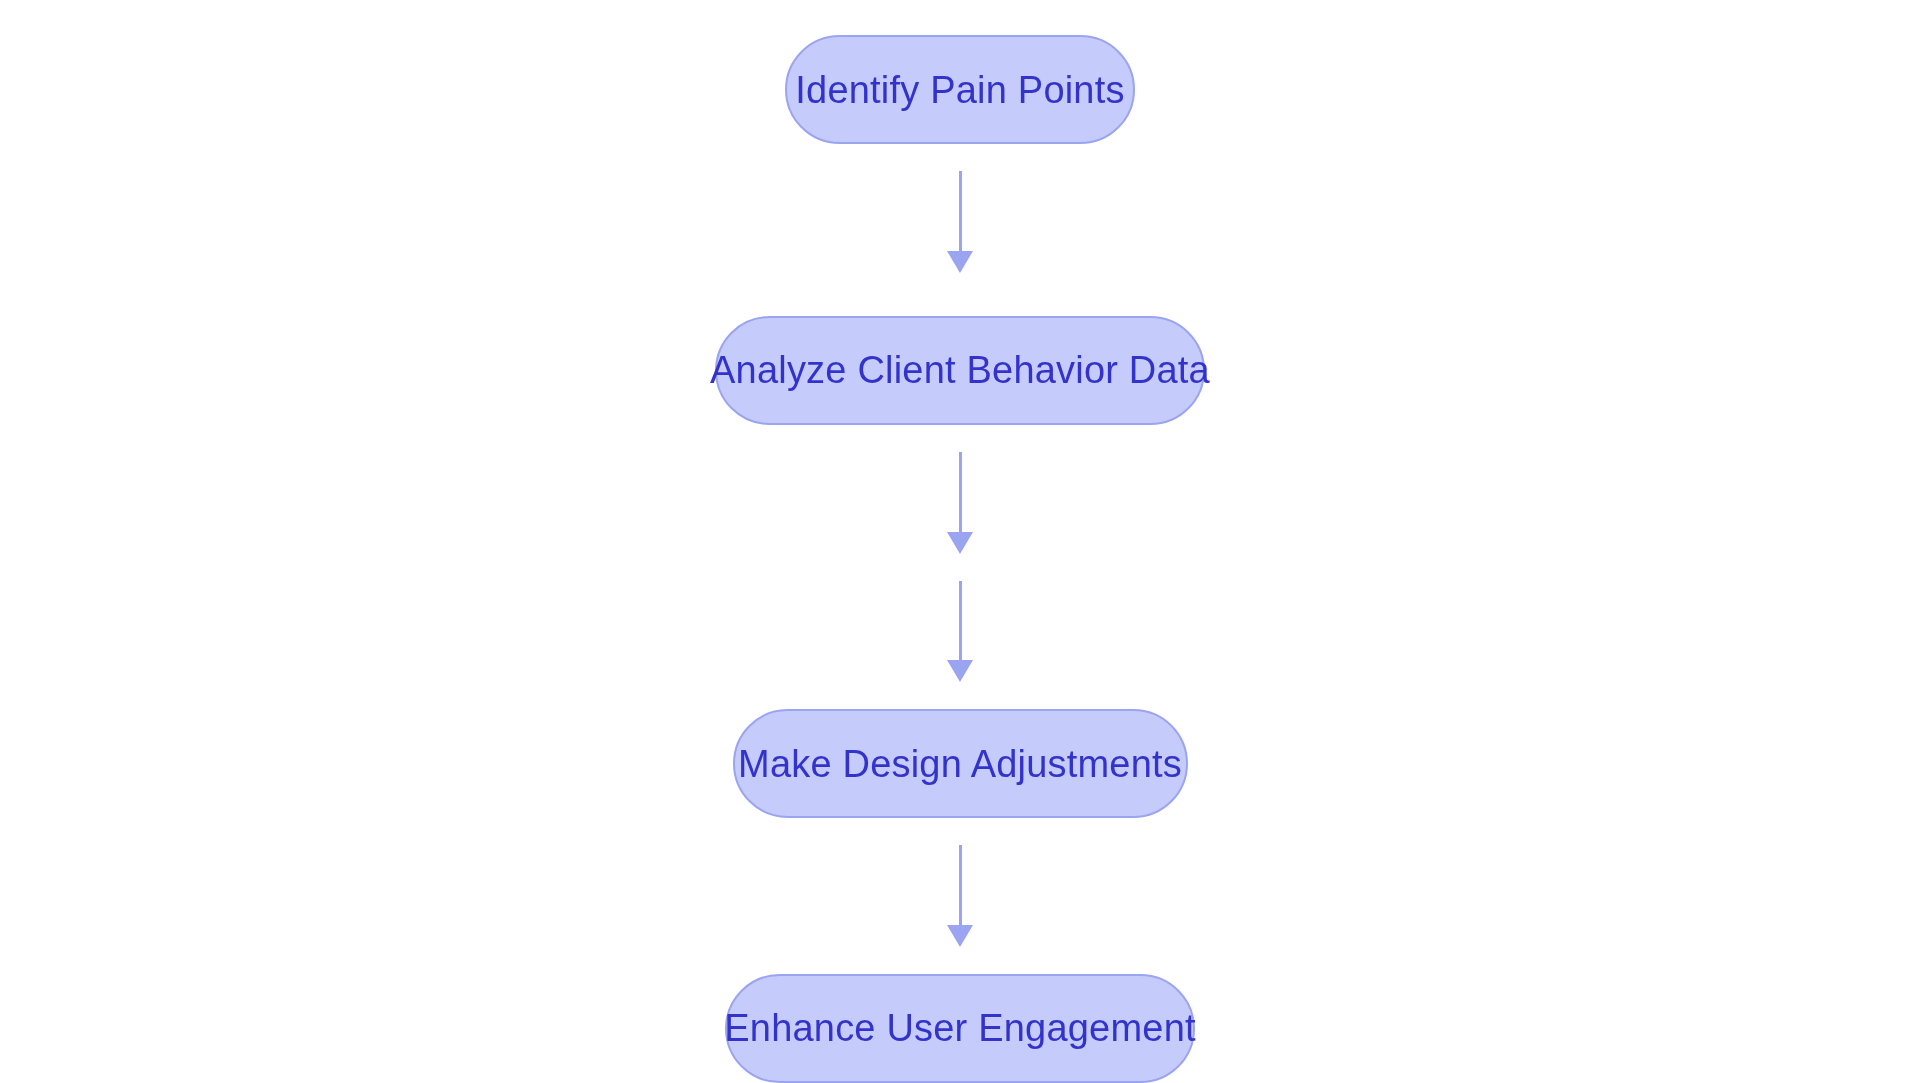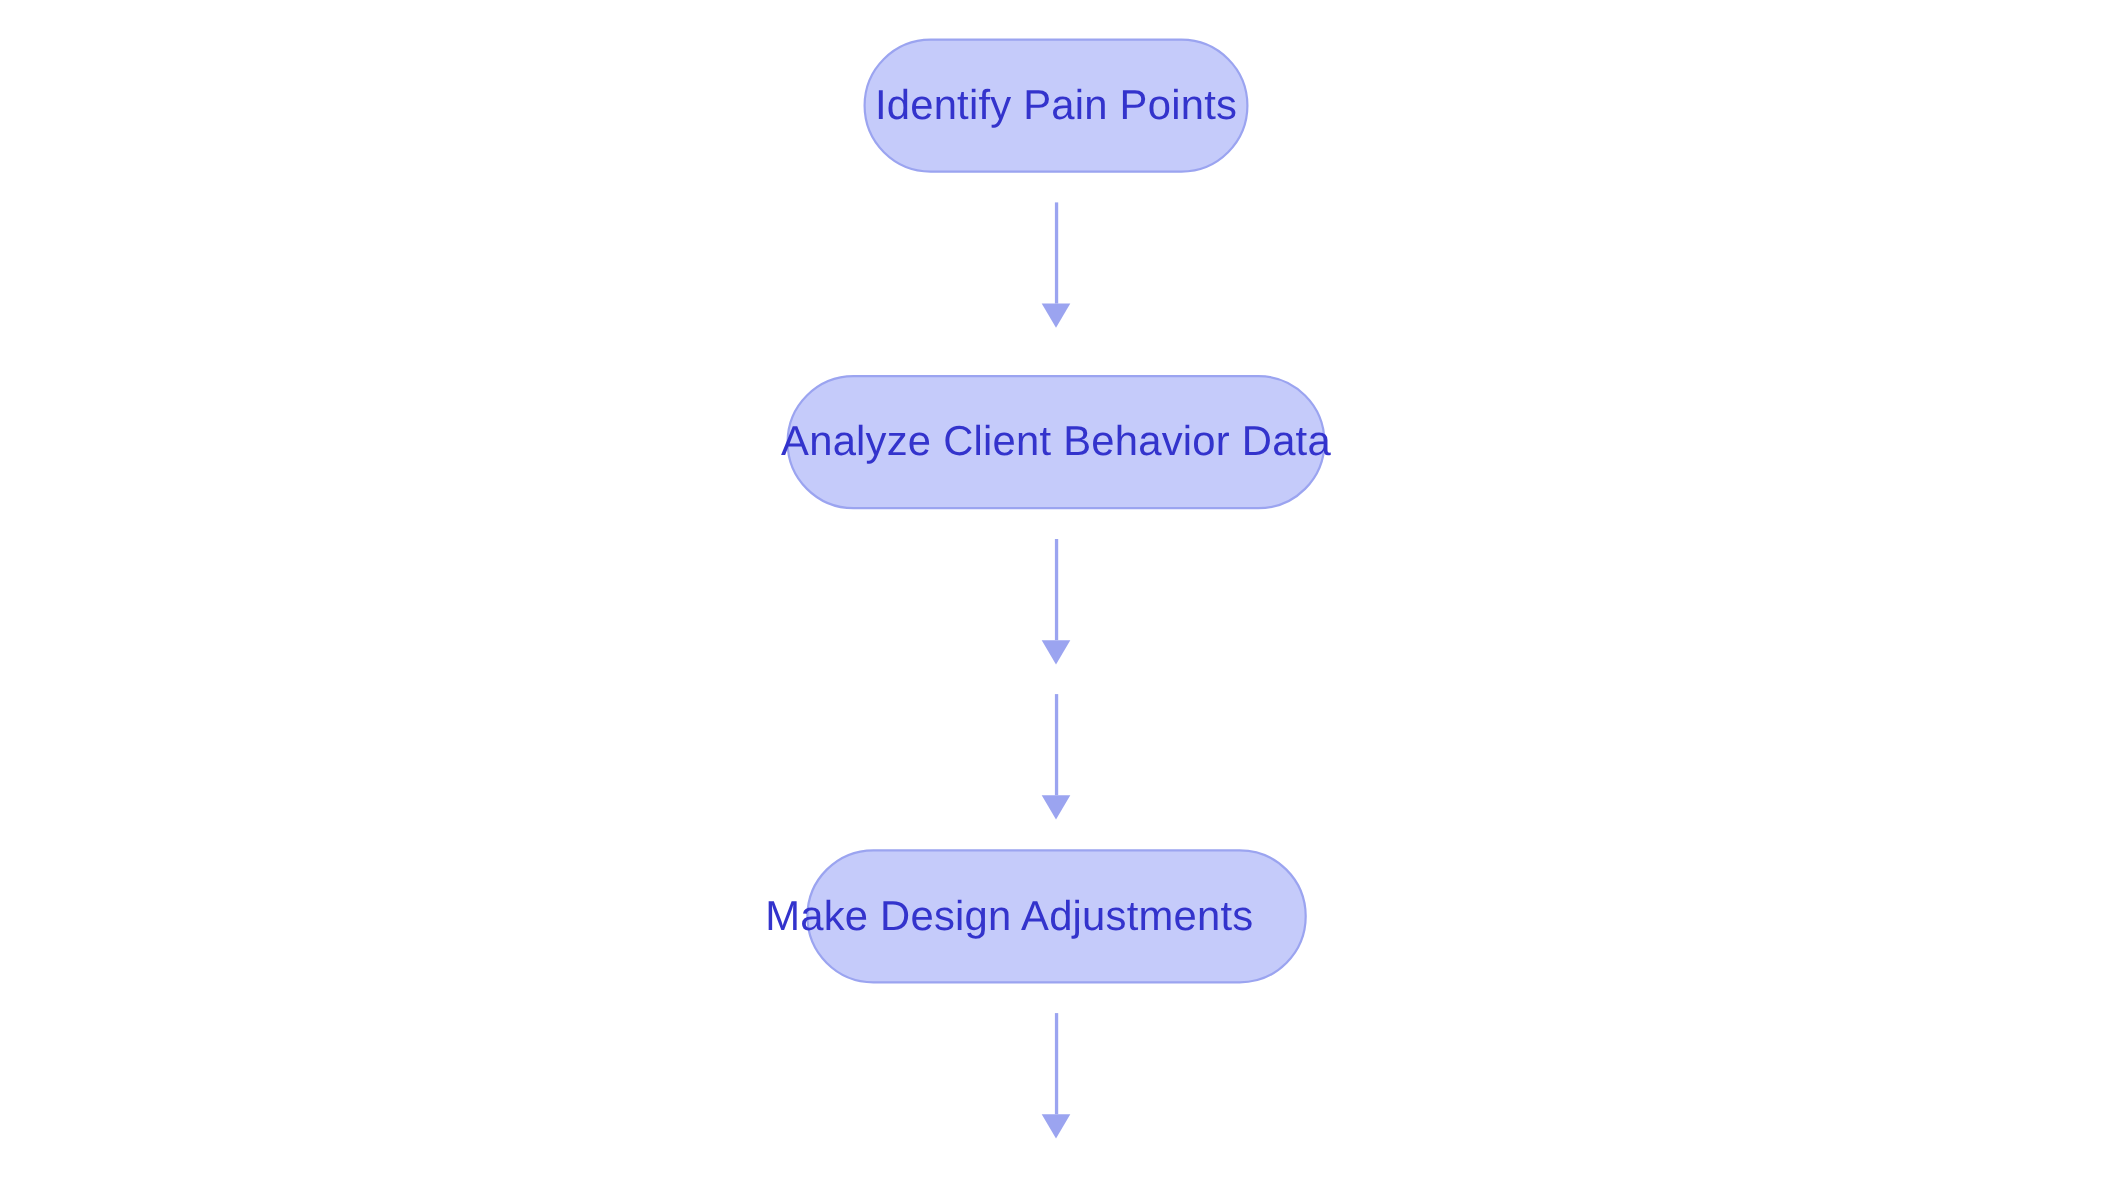--- a/index.html
+++ b/index.html
@@ -53,21 +53,21 @@
 
   .node-label {
     display: block;
     color: #3333cc;
   }
 
   
   .node-w1 { width: 350px; }
   .node-w2 { width: 490px; margin-top: 16px; }
   .node-w3 { width: 540px; }
-  .node-w4 { width: 455px; justify-content: flex-end; }
+  .node-w4 { width: 455px; }
   .node-w5 { width: 470px; }
 
   .connector {
     position: relative;
     width: 30px;
     height: 114px;
     display: flex;
     flex-direction: column;
     align-items: center;
     justify-content: flex-start;
@@ -124,15 +124,18 @@
 
     <div class="node node-w4">
       <span class="node-label">Make Design Adjustments</span>
     </div>
 
     <div class="connector">
       <div class="connector-line"></div>
       <div class="connector-head"></div>
     </div>
 
+    <div class="node node-w5">
+      <span class="node-label">Enhance User Engagement</span>
+    </div>
 
   </div>
 </div>
 
 </body></html>

